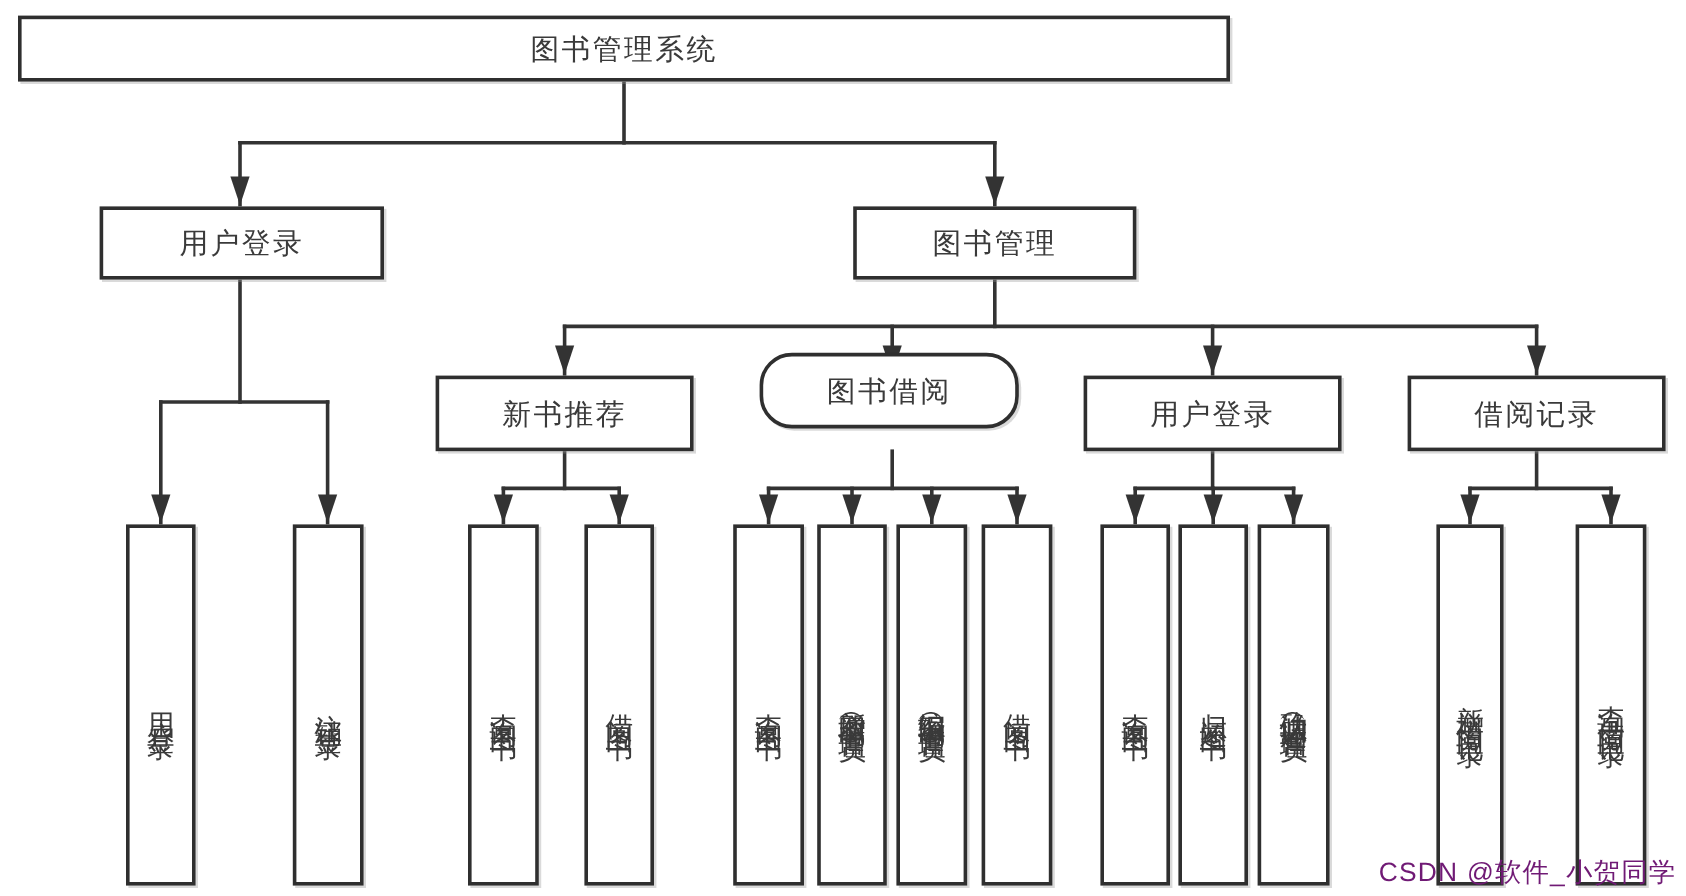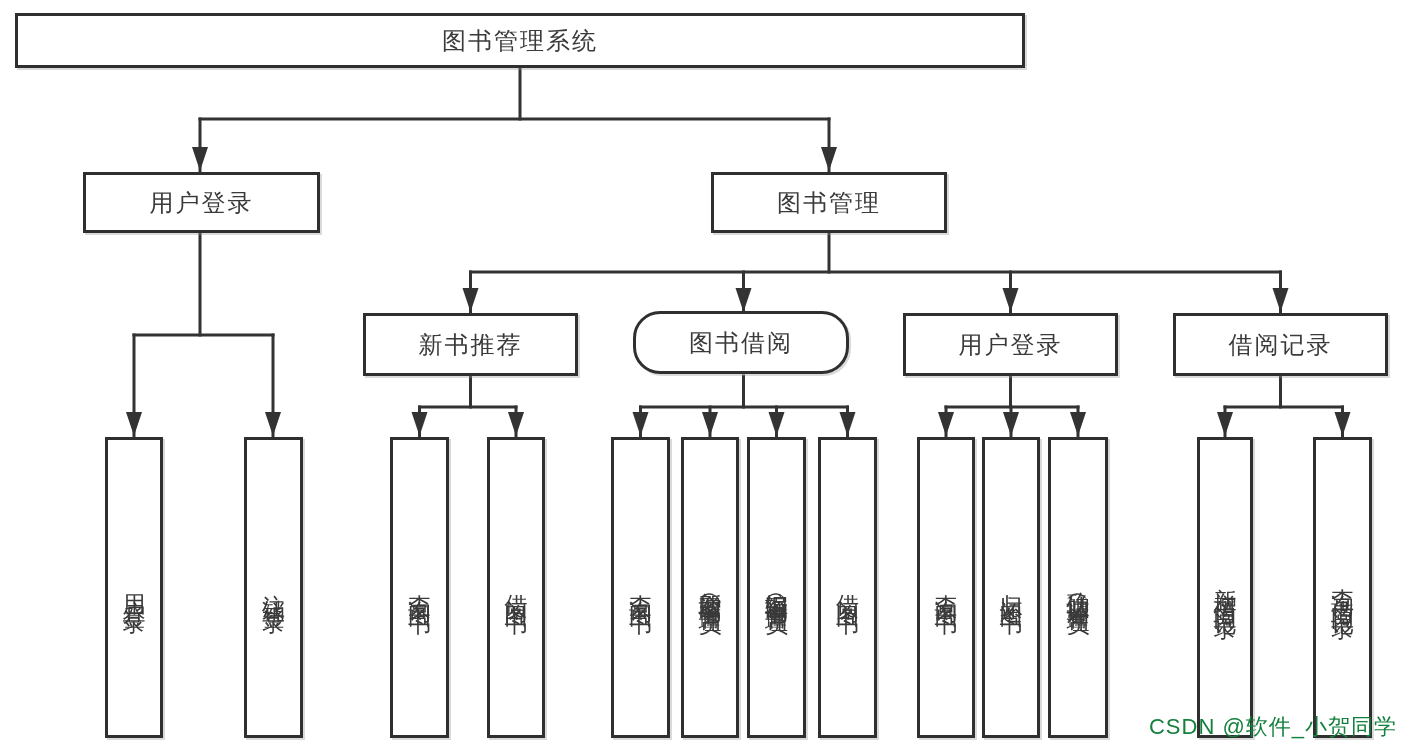--- a/index.html
+++ b/index.html
@@ -41,21 +41,21 @@
     line-height: 1;
     white-space: nowrap;
   }
   .v.long .label { letter-spacing: 3px; }
 
   
   .n-root  { left: 15px;   top: 13px;  width: 1010px; height: 55px; }
   .n-b0    { left: 83px;   top: 172px; width: 237px;  height: 61px; }
   .n-b1    { left: 711px;  top: 172px; width: 236px;  height: 61px; }
   .n-g0    { left: 363px;  top: 313px; width: 215px;  height: 63px; }
-  .n-g1    { left: 633px;  top: 311px; width: 216px;  height: 63px; border-radius: 27px; }
+  .n-g1    { left: 633px;  top: 294px; width: 216px;  height: 63px; border-radius: 27px; }
   .n-g2    { left: 903px;  top: 313px; width: 215px;  height: 63px; }
   .n-g3    { left: 1173px; top: 313px; width: 215px;  height: 63px; text-align: right; }
   .leaf    { top: 437px; height: 301px; width: 58px; }
   .n-u0    { left: 105px; }
   .n-u1    { left: 244px; width: 59px; }
   .n-g0l0  { left: 390px; width: 59px; }
   .n-g0l1  { left: 487px; }
   .n-g1l0  { left: 611px; width: 59px; }
   .n-g1l1  { left: 681px; }
   .n-g1l2  { left: 747px; width: 59px; }
@@ -65,21 +65,21 @@
   .n-g2l2  { left: 1048px; width: 60px; }
   .n-g3l0  { left: 1197px; width: 56px; }
   .n-g3l1  { left: 1313px; width: 59px; }
 
   .watermark {
     position: absolute;
     right: 8px;
     top: 712px;
     font-size: 22px;
     letter-spacing: 1px;
-    color: #15803d;
+    color: #701a75;
     white-space: nowrap;
   }
 </style>
 </head>
 <body>
 
 <div class="canvas">
 
   <svg class="connectors" viewBox="0 0 1405 747" xmlns="http://www.w3.org/2000/svg">
     <defs>

